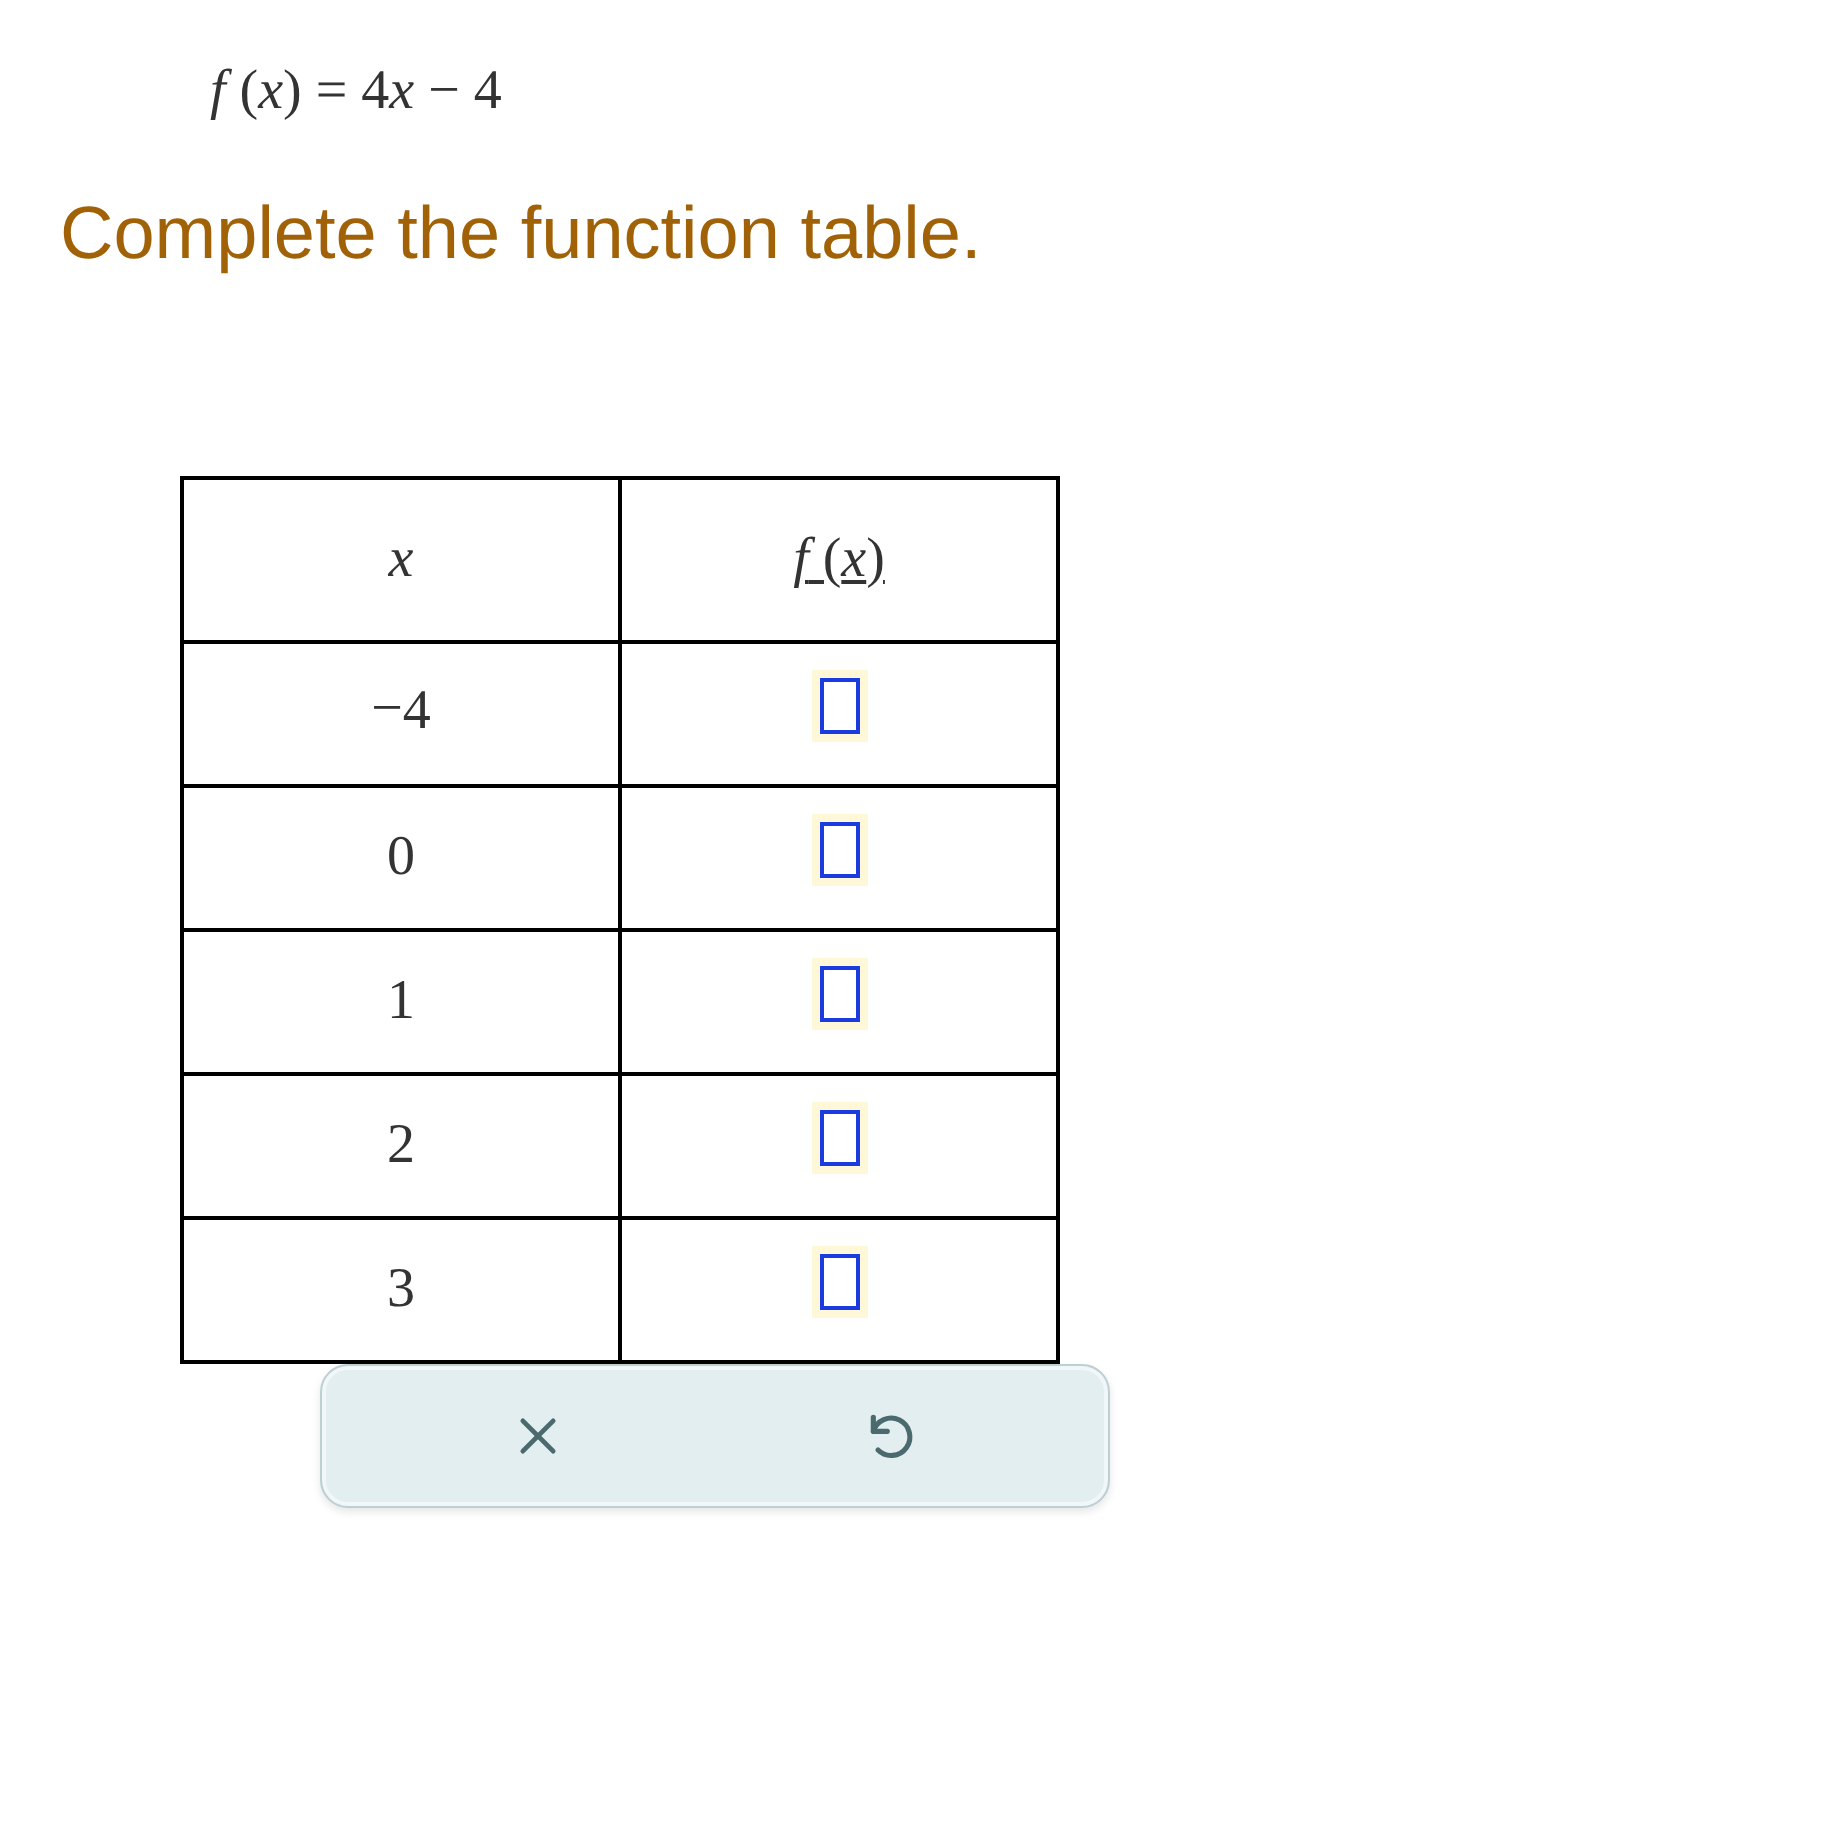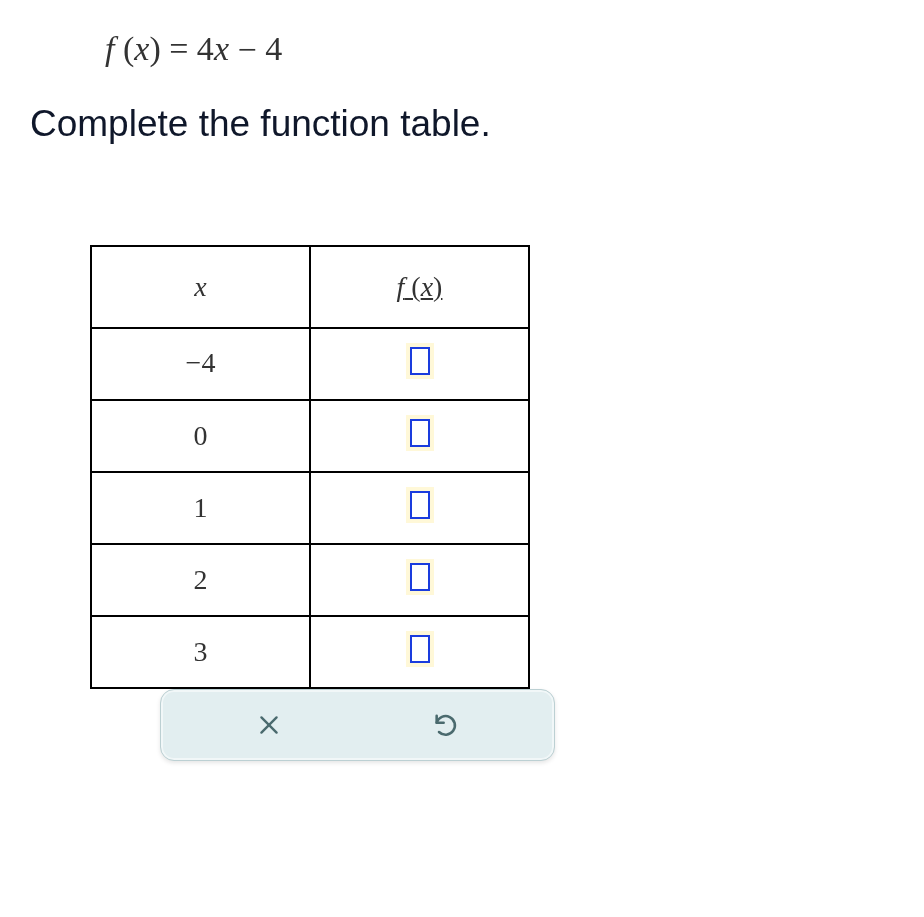--- a/index.html
+++ b/index.html
@@ -4,30 +4,30 @@
 <style>
   body {
     font-family: Verdana, Geneva, sans-serif;
     margin: 0;
     padding: 30px 30px 30px 30px;
     background: white;
     color: #333;
   }
   .equation {
     font-family: 'Times New Roman', Times, serif;
-    font-size: 34px;
+    font-size: 28px;
     margin-left: 75px;
     margin-bottom: 32px;
     color: #333;
   }
   .equation .f { font-style: italic; }
   .equation .x { font-style: italic; }
   .instruction {
     font-size: 37px;
-    color: #0f172a;
+    color: #a16207;
     margin-bottom: 100px;
   }
   .table-wrap {
     margin-left: 60px;
     width: 440px;
   }
   table {
     border-collapse: collapse;
     width: 100%;
   }

